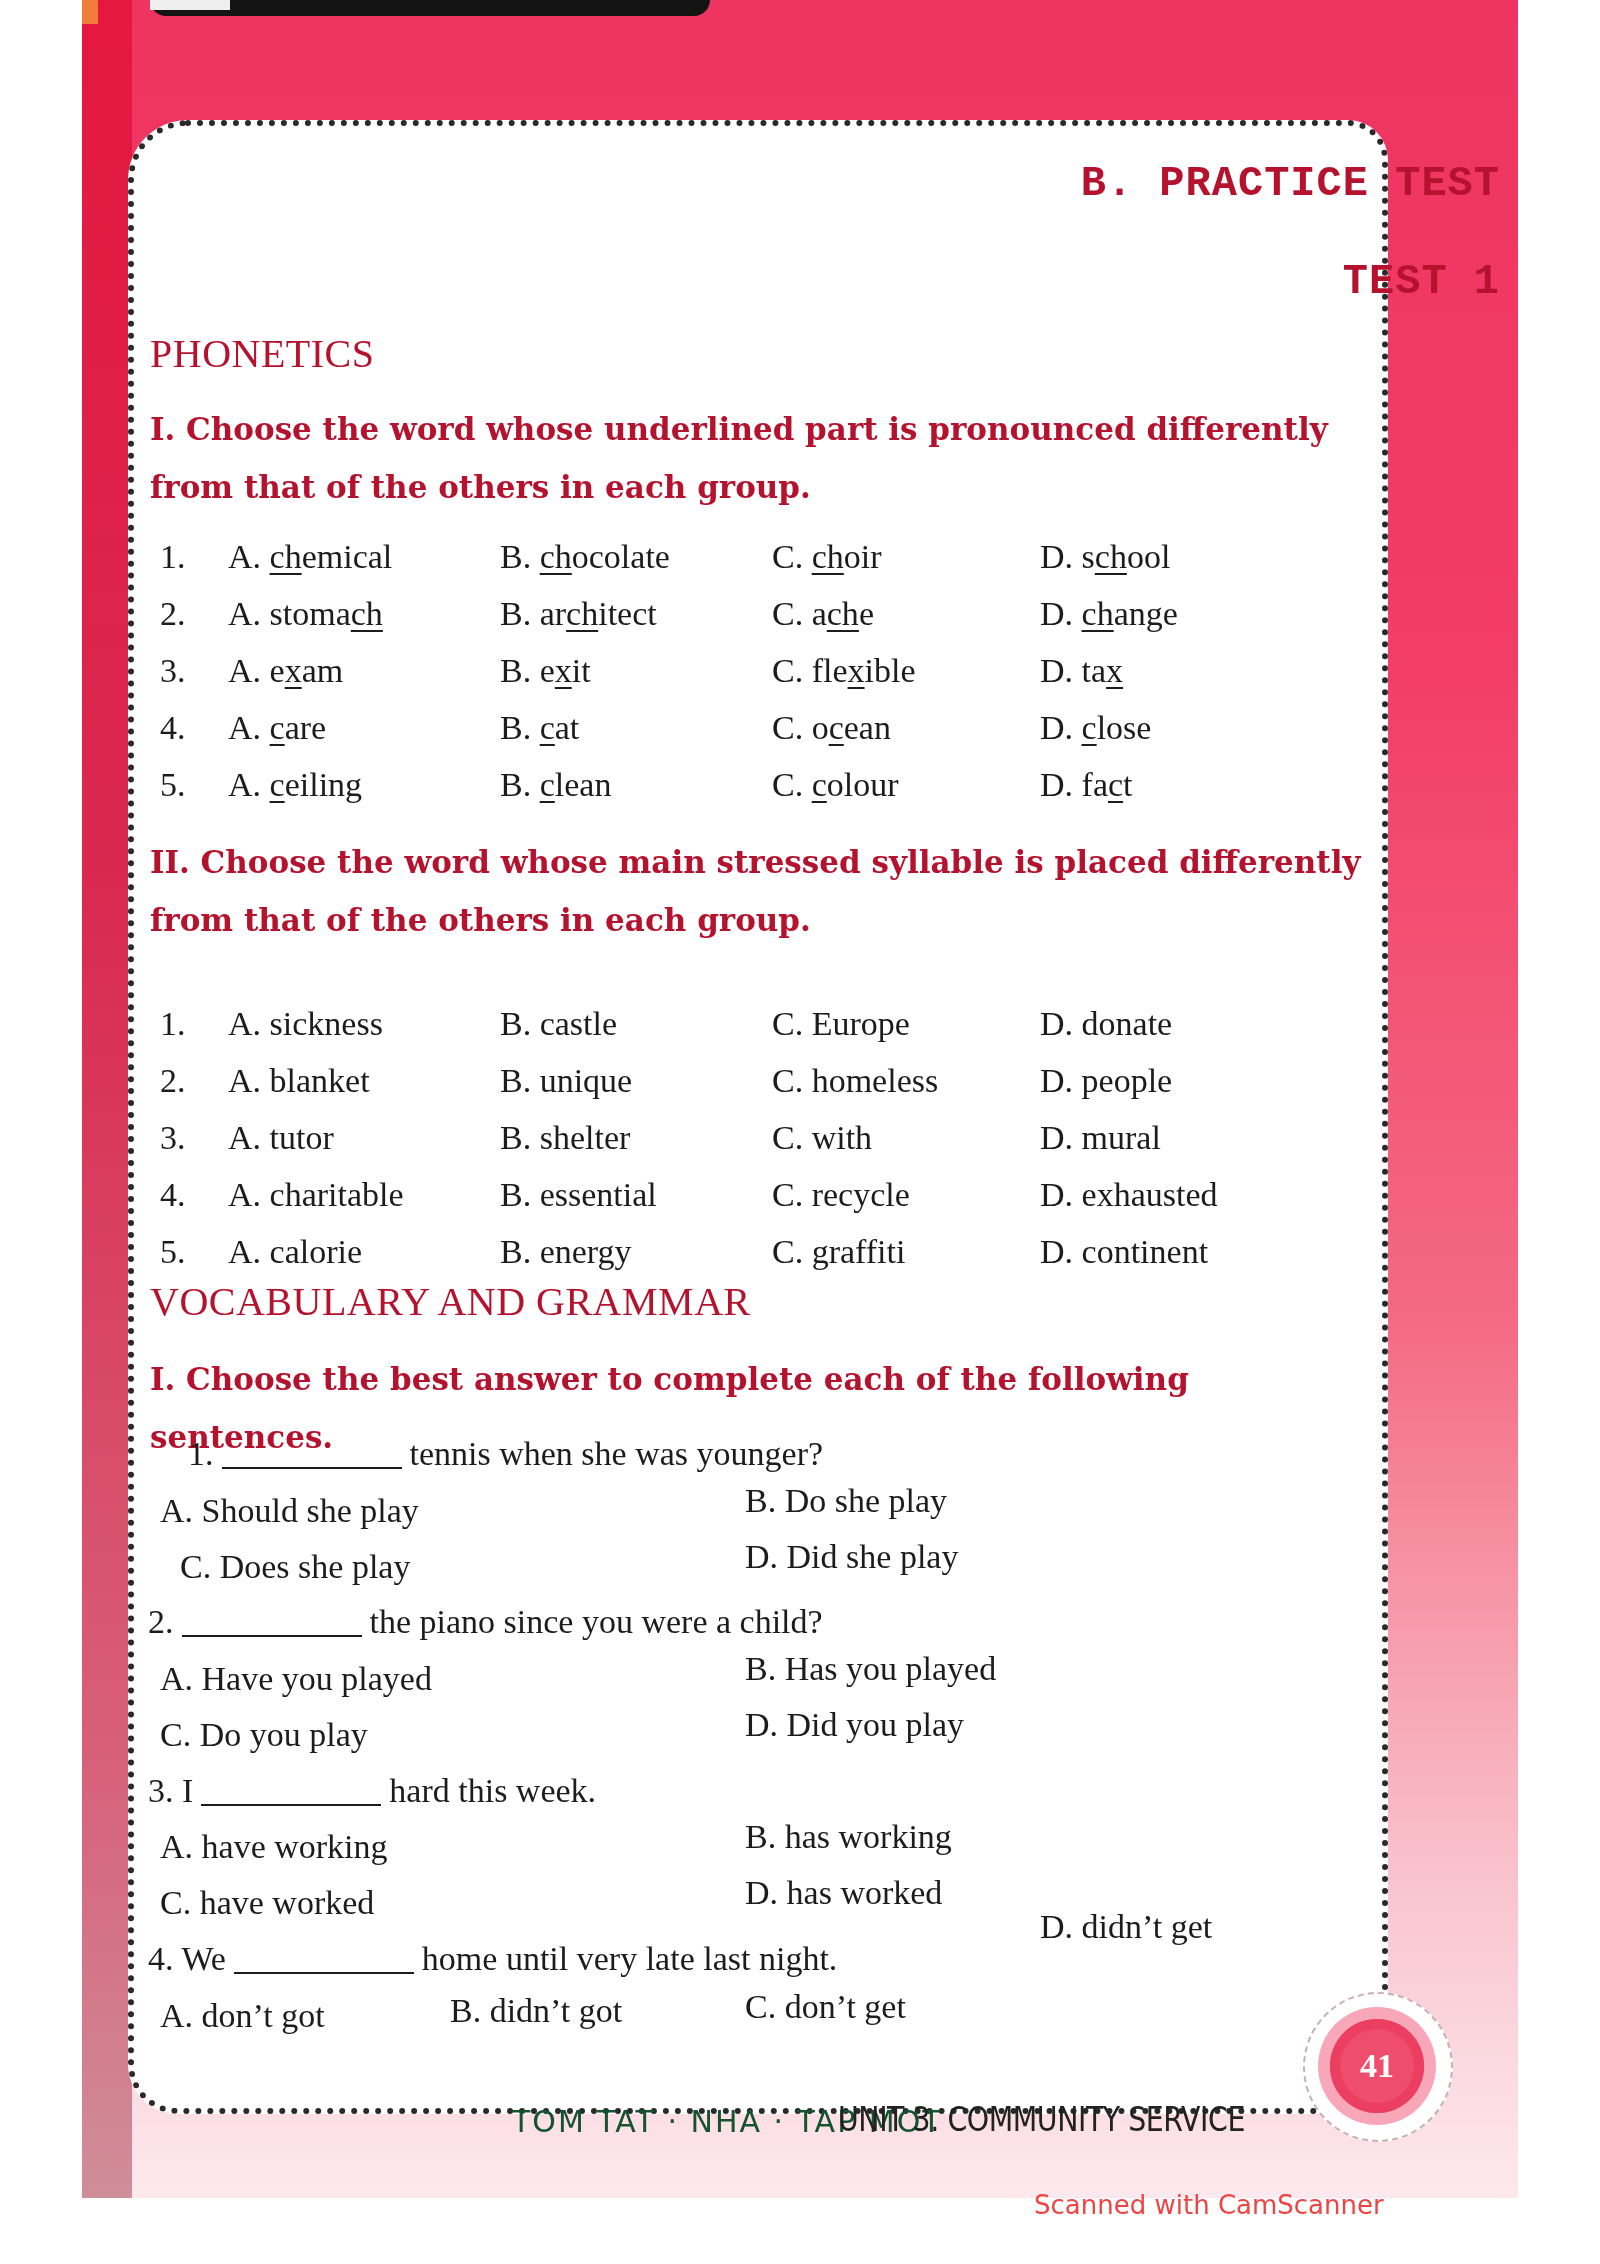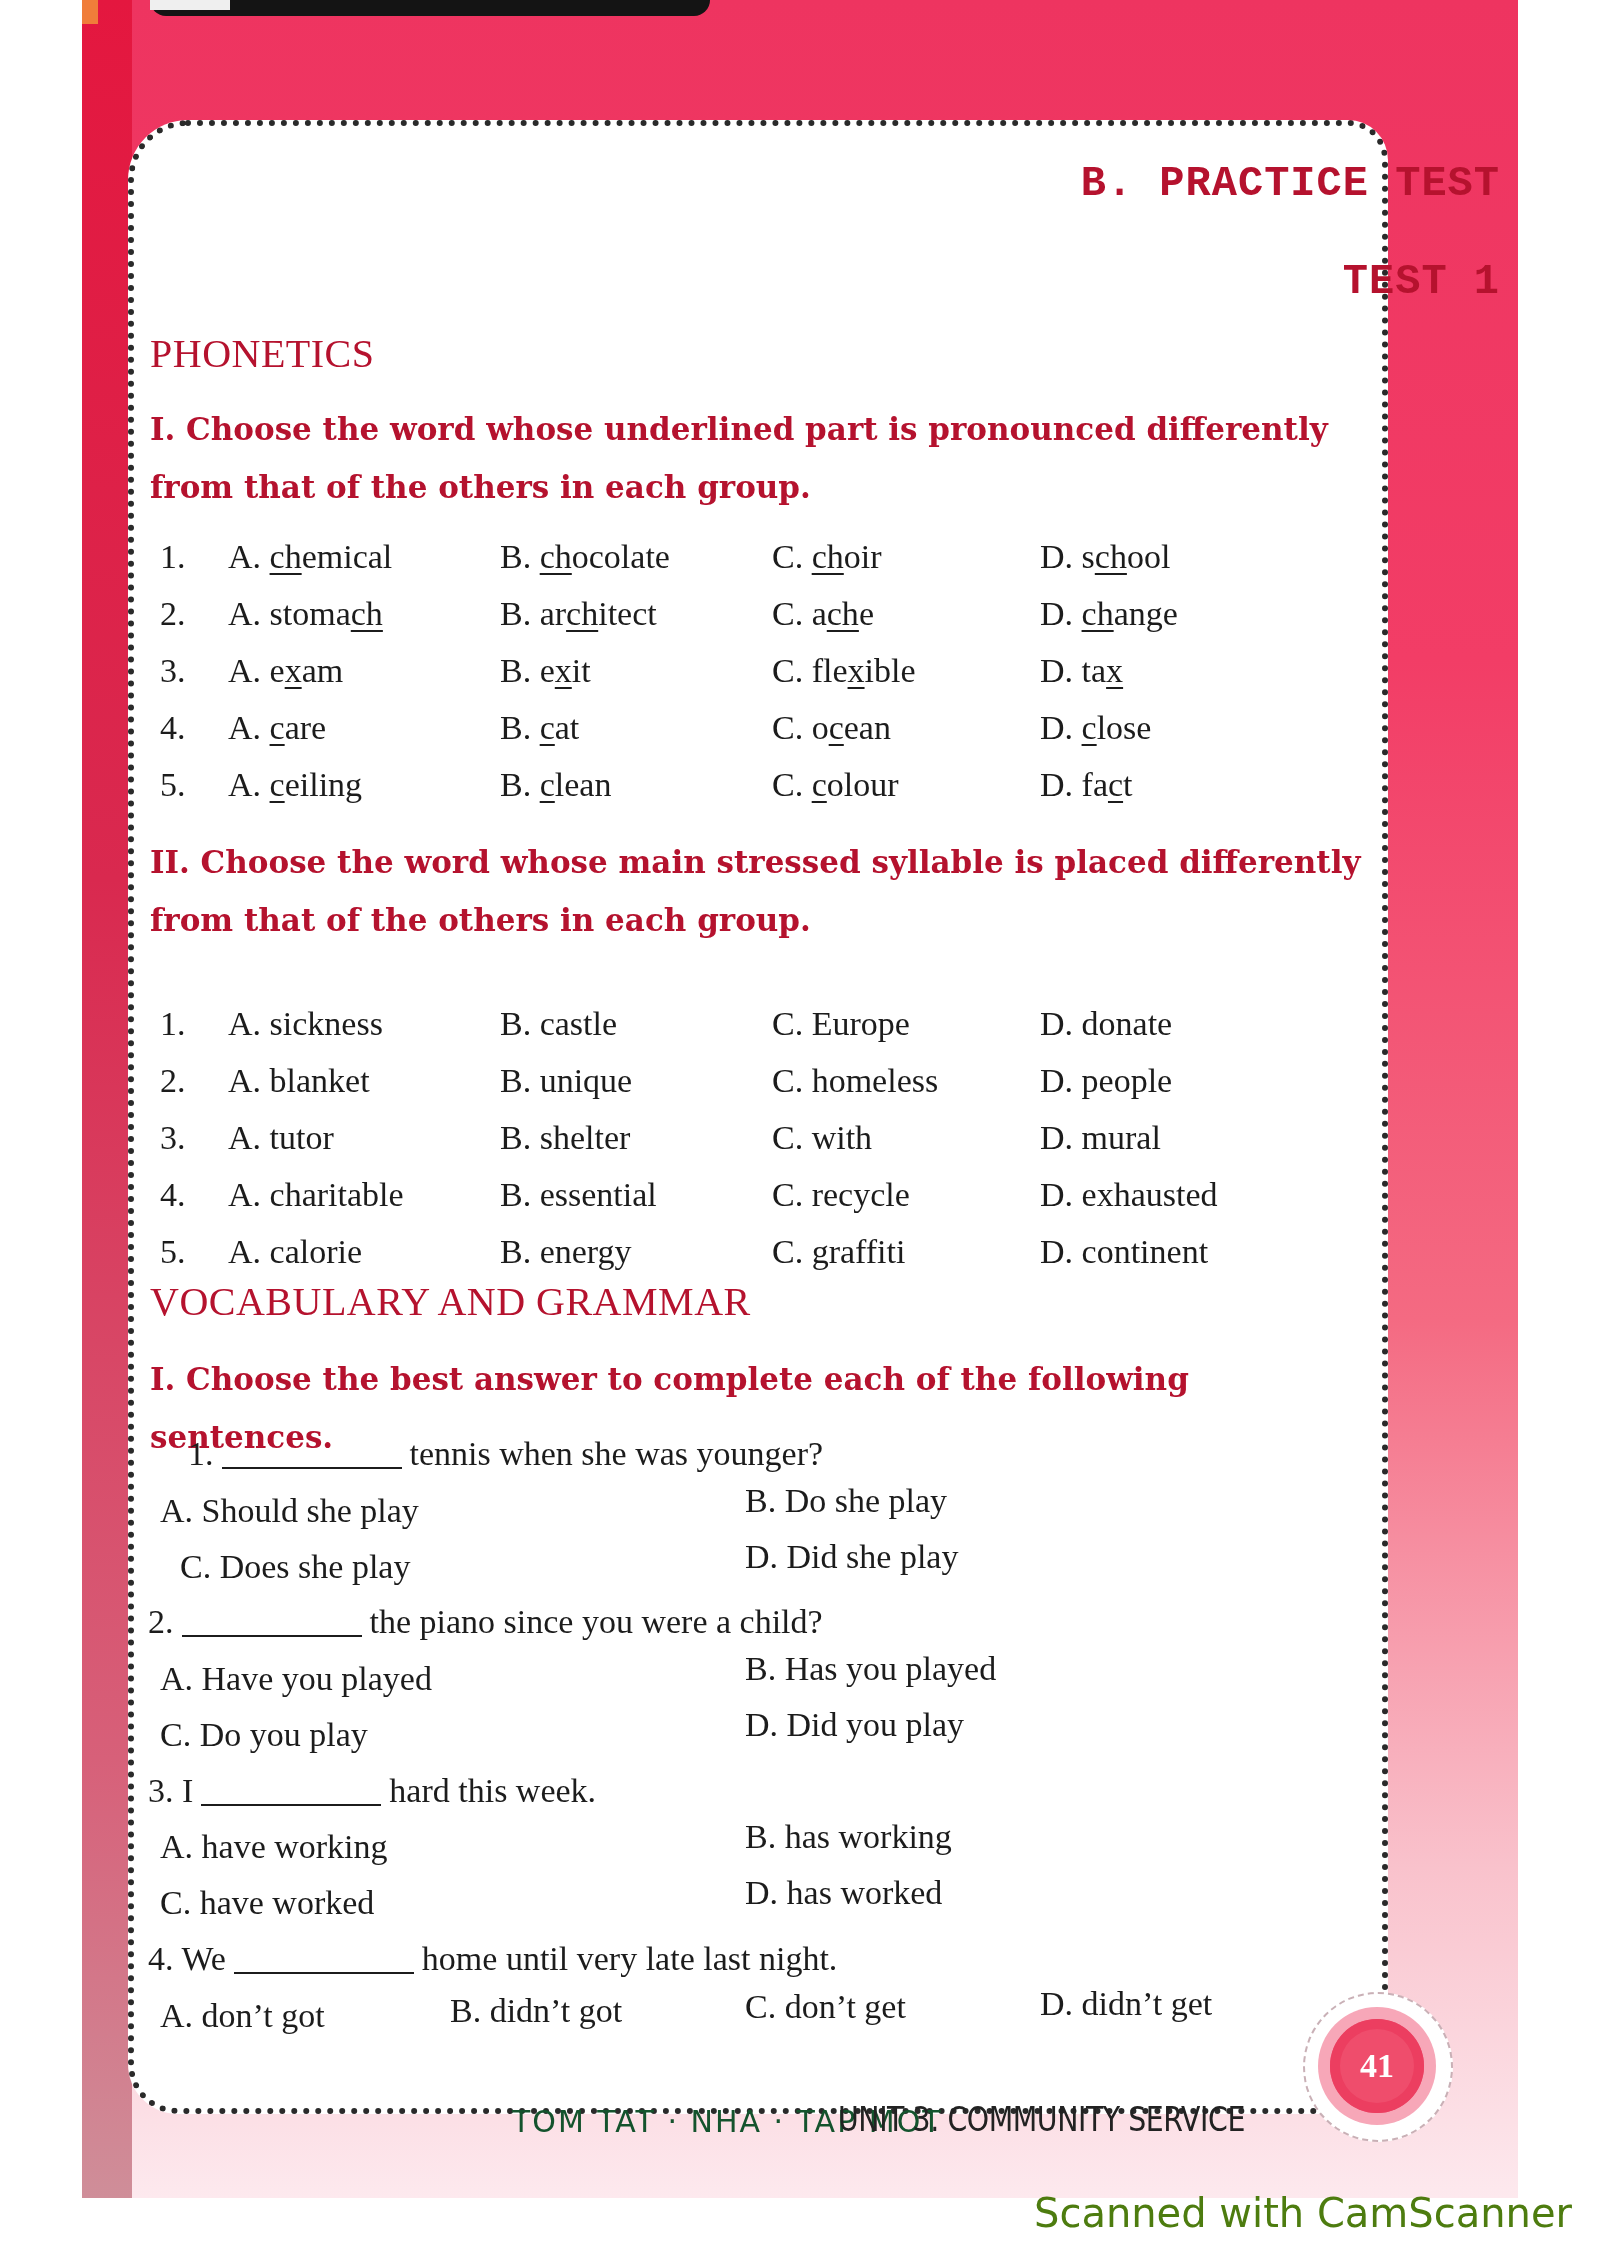--- a/index.html
+++ b/index.html
@@ -81,21 +81,21 @@
       background: #f7a7b8;
     }
     .badge {
       position: absolute; left: 1330px; top: 2019px; width: 94px; height: 94px; border-radius: 50%;
       background: #ef4d6c; color: #fff; font-family: "Liberation Serif", serif; font-weight: bold;
       font-size: 34px; display: flex; align-items: center; justify-content: center;
       box-shadow: inset 0 0 0 10px #ec3e60;
     }
     .camscanner {
       position: absolute; left: 1034px; top: 2190px; font-family: "DejaVu Sans", sans-serif;
-      font-size: 40px; color: #4d7c0f;
+      font-size: 26px; color: #ef4444;
     }
   </style>
 </head>
 <body>
 
 <div class="page-bg"></div>
 <div class="page-bg-left"></div>
 <div class="top-left-orange"></div>
 <div class="top-object"></div>
 <div class="top-object-light"></div>
@@ -213,20 +213,20 @@
 <div class="opt" style="left:745px; top:1818px;">B. has working</div>
 <div class="opt" style="left:160px; top:1884px;">C. have worked</div>
 <div class="opt" style="left:745px; top:1874px;">D. has worked</div>
 
 <div class="q" style="top:1940px;">
   <span>4. We</span><span class="blank"></span><span>home until very late last night.</span>
 </div>
 <div class="opt" style="left:160px; top:1997px;">A. don’t got</div>
 <div class="opt" style="left:450px; top:1992px;">B. didn’t got</div>
 <div class="opt" style="left:745px; top:1988px;">C. don’t get</div>
-<div class="opt" style="left:1040px; top:1985px;">D. didn’t get</div>
+<div class="opt" style="left:1040px; top:1908px;">D. didn’t get</div>
 
 <div class="ghost">TOM TAT · NHA · TAP MOT</div>
 <div class="footer-unit">UNIT 3. COMMUNITY SERVICE</div>
 <div class="badge-ring"></div>
 <div class="badge-outer"></div>
 <div class="badge">41</div>
 <div class="camscanner">Scanned with CamScanner</div>
 
 </body></html>

